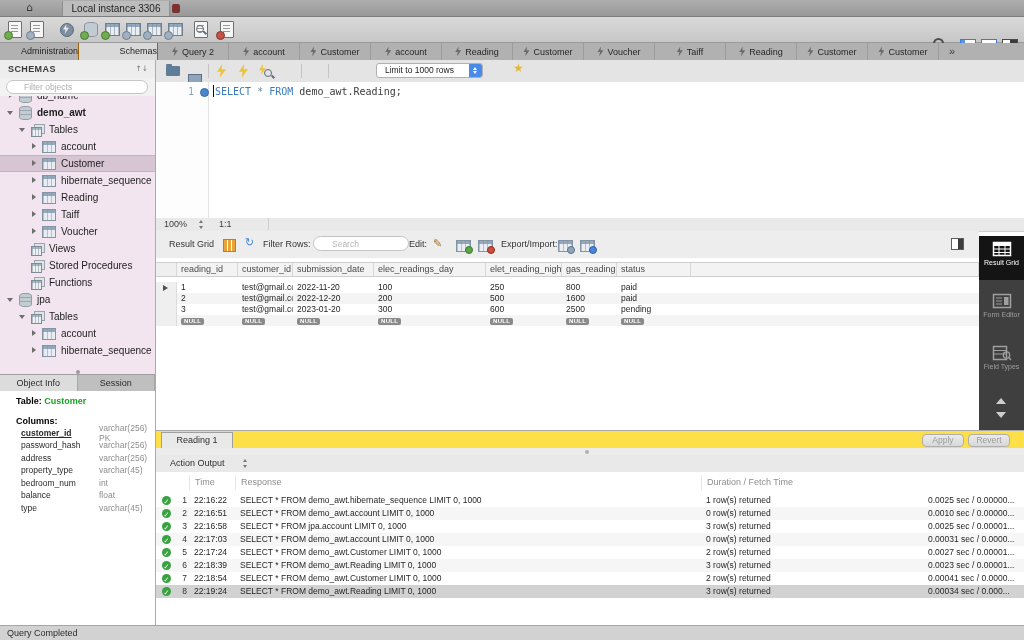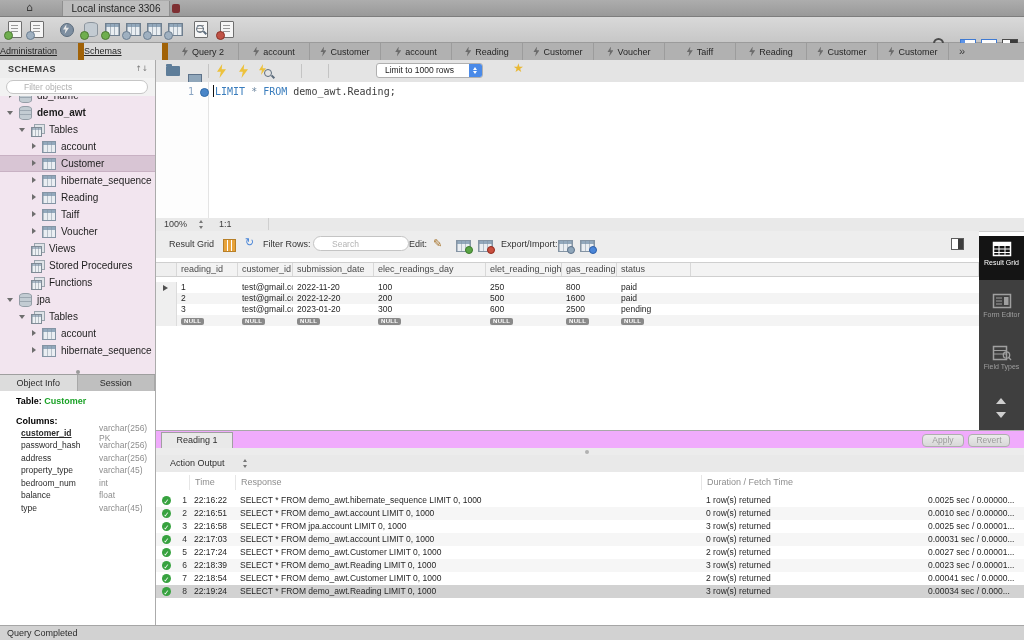--- a/index.html
+++ b/index.html
@@ -35,21 +35,21 @@
   .ptgl{position:absolute;top:22px;width:16px;height:13px;box-sizing:border-box;background:#fdfdfd;}
   #tg-left{left:960px;border:1.5px solid #3f7ad2;}
   #tg-left::before{content:"";position:absolute;left:0;top:0;bottom:0;width:4px;background:#5b93e8;}
   #tg-bottom{left:981px;border:1.5px solid #3f7ad2;}
   #tg-bottom::before{content:"";position:absolute;left:0;right:0;bottom:0;height:7px;background:#5b93e8;}
   #tg-right{left:1002px;border:1.5px solid #4a4a4a;}
   #tg-right::before{content:"";position:absolute;right:0;top:0;bottom:0;width:7px;background:#3a3a3a;}
 
   
   #tabbar{left:0;top:43px;width:1024px;height:17px;background:#b1b1b1;border-bottom:1px solid #8f8f8f;display:flex;}
-  .ptab{width:78px;border-right:6px solid #a16207;text-align:left;line-height:16px;color:#262626;flex:none;text-decoration:underline;}
+  .ptab{width:78px;border-right:1px solid #a16207;text-align:right;line-height:16px;color:#262626;flex:none;}
   .ptab.active{background:#d9d9d9;}
   .qtab{width:70px;flex:none;display:flex;align-items:center;justify-content:center;gap:4px;border-right:1px solid #9c9c9c;color:#262626;}
   .bolt{width:6px;height:10px;background:#6b6b6b;clip-path:polygon(58% 0,0 56%,42% 56%,28% 100%,100% 38%,52% 38%);flex:none;}
   .qmore{width:26px;text-align:center;line-height:16px;font-size:11px;color:#3c3c3c;}
 
   
   #schdr{left:0;top:60px;width:155px;height:18px;background:#ededed;border-bottom:1px solid #d6d6d6;}
   #schdr .t{position:absolute;left:8px;top:4px;font-weight:bold;letter-spacing:.4px;color:#3a3a3a;}
   #sort-ic{position:absolute;right:7px;top:4px;font-size:7.5px;color:#777;font-family:"DejaVu Sans",sans-serif;}
   #filterrow{left:0;top:78px;width:155px;height:18px;background:#f2f2f2;}
@@ -177,21 +177,21 @@
   
   #sidepanel{left:979px;top:236px;width:45px;height:194px;background:#3f3f3f;}
   .spi{position:absolute;left:0;width:45px;text-align:center;color:#9f9f9f;font-size:7px;line-height:1.15;}
   .spi.active{background:#141414;color:#fff;}
   .spi svg{display:block;margin:5px auto 2px;}
   #spchev{position:absolute;left:14px;top:160px;width:16px;height:24px;}
   #spchev::before{content:"";position:absolute;left:3px;top:2px;border-bottom:6px solid #cfcfcf;border-left:5px solid transparent;border-right:5px solid transparent;}
   #spchev::after{content:"";position:absolute;left:3px;bottom:2px;border-top:6px solid #cfcfcf;border-left:5px solid transparent;border-right:5px solid transparent;}
 
   
-  #rgtabs{left:156px;top:430px;width:868px;height:18px;background:#f0abfc;border-top:1px solid #a8a8a8;}
+  #rgtabs{left:156px;top:430px;width:868px;height:18px;background:#fde047;border-top:1px solid #a8a8a8;}
   #rtab{position:absolute;left:5px;top:1px;width:72px;height:17px;background:#e9e9e9;border:1px solid #a0a0a0;border-bottom:none;box-sizing:border-box;
         line-height:15px;text-align:center;color:#2e2e2e;}
   .gbtn{position:absolute;top:3px;width:42px;height:13px;border:1px solid #aeaeae;border-radius:4px;background:linear-gradient(#ebebeb,#d8d8d8);
         color:#9b9b9b;text-align:center;line-height:11px;font-size:8.5px;box-sizing:border-box;}
   #btn-apply{left:766px;}
   #btn-revert{left:812px;}
 
   #gsplit{left:156px;top:448px;width:868px;height:7px;background:#ececec;}
   #gsplit-dot{left:585px;top:450px;width:4px;height:4px;border-radius:50%;background:#b2b2b2;}
 
@@ -480,21 +480,21 @@
     <div class="si pil" style="left:435px">¶</div>
     <div class="si pil" style="left:453px">¶</div>
   </div>
 
   <div class="abs" id="editor">
     <div id="gutter">
       <div id="ln1">1</div>
       <div id="bpdot"></div>
     </div>
     <div id="caret"></div>
-    <div id="codeline"><span class="kw">LIMIT</span><span> </span><span class="op">*</span><span> </span><span class="kw">FROM</span><span> </span><span>demo_awt.Reading;</span></div>
+    <div id="codeline"><span class="kw">SELECT</span><span> </span><span class="op">*</span><span> </span><span class="kw">FROM</span><span> </span><span>demo_awt.Reading;</span></div>
   </div>
 
   <div class="abs" id="edstat">
     <span class="z">100%</span>
     <span id="zoomstep"></span>
     <span class="pos">1:1</span>
     <span class="dv"></span>
   </div>
 
   <div class="abs" id="rgtb">

